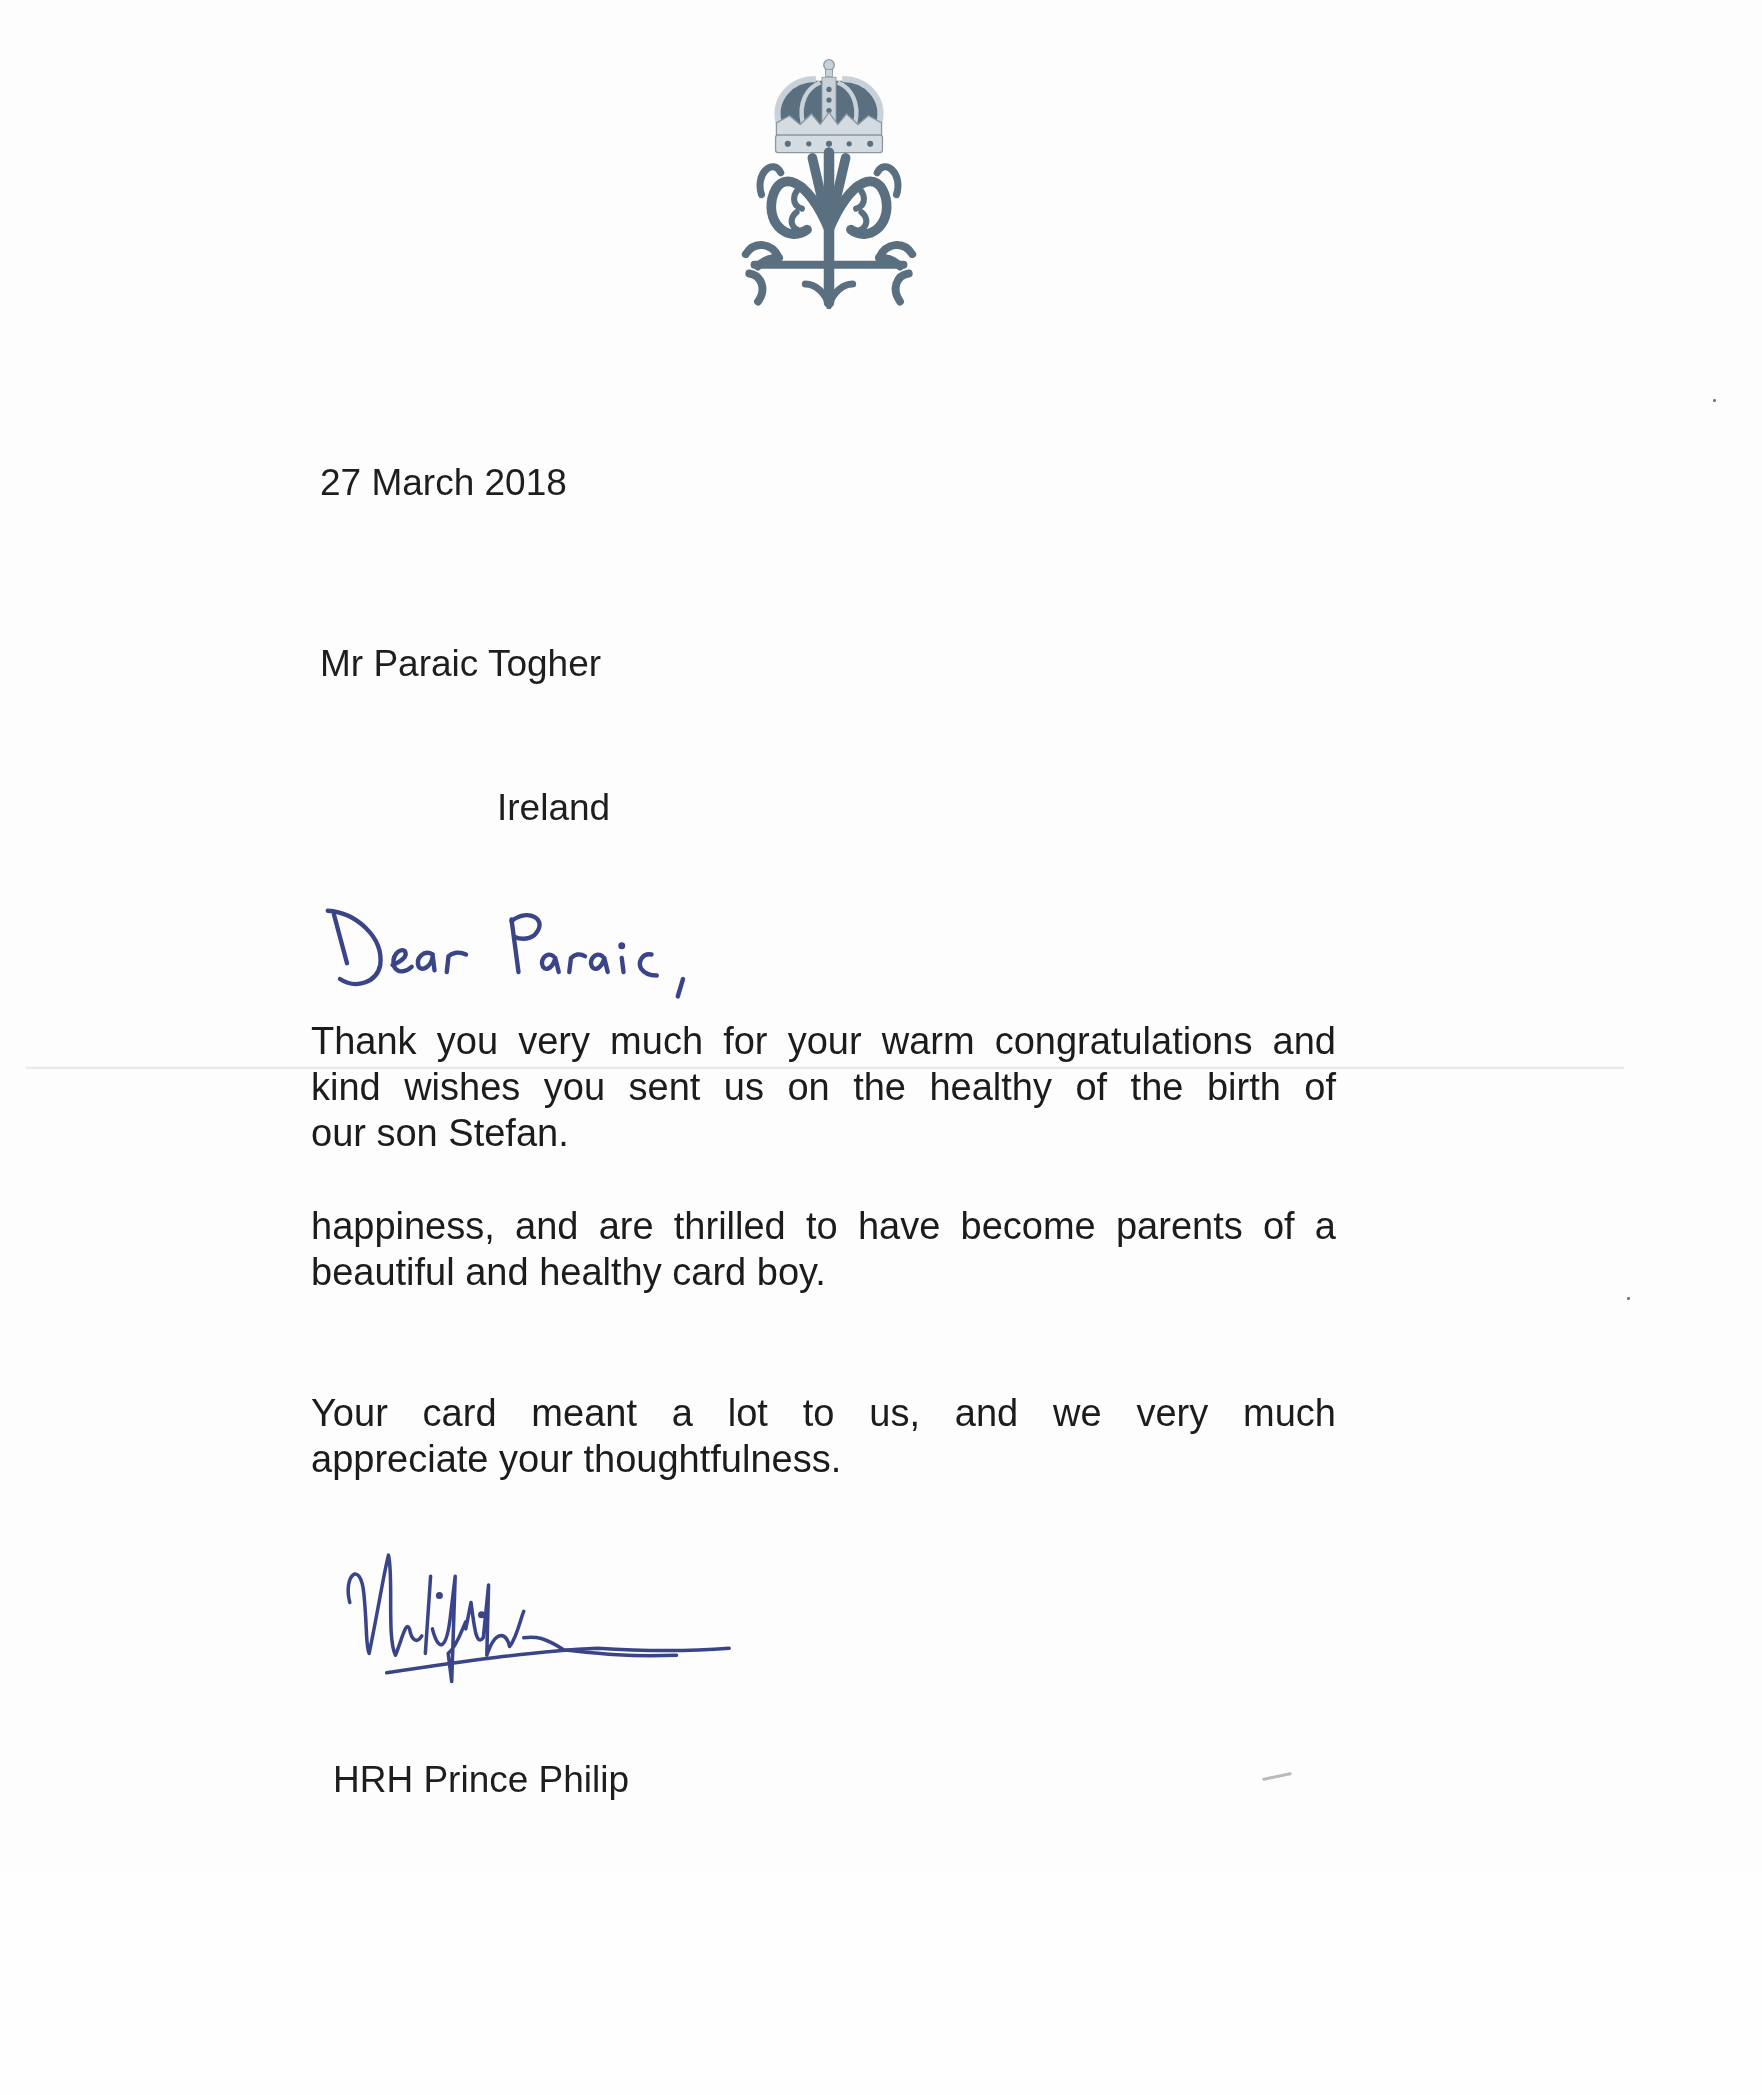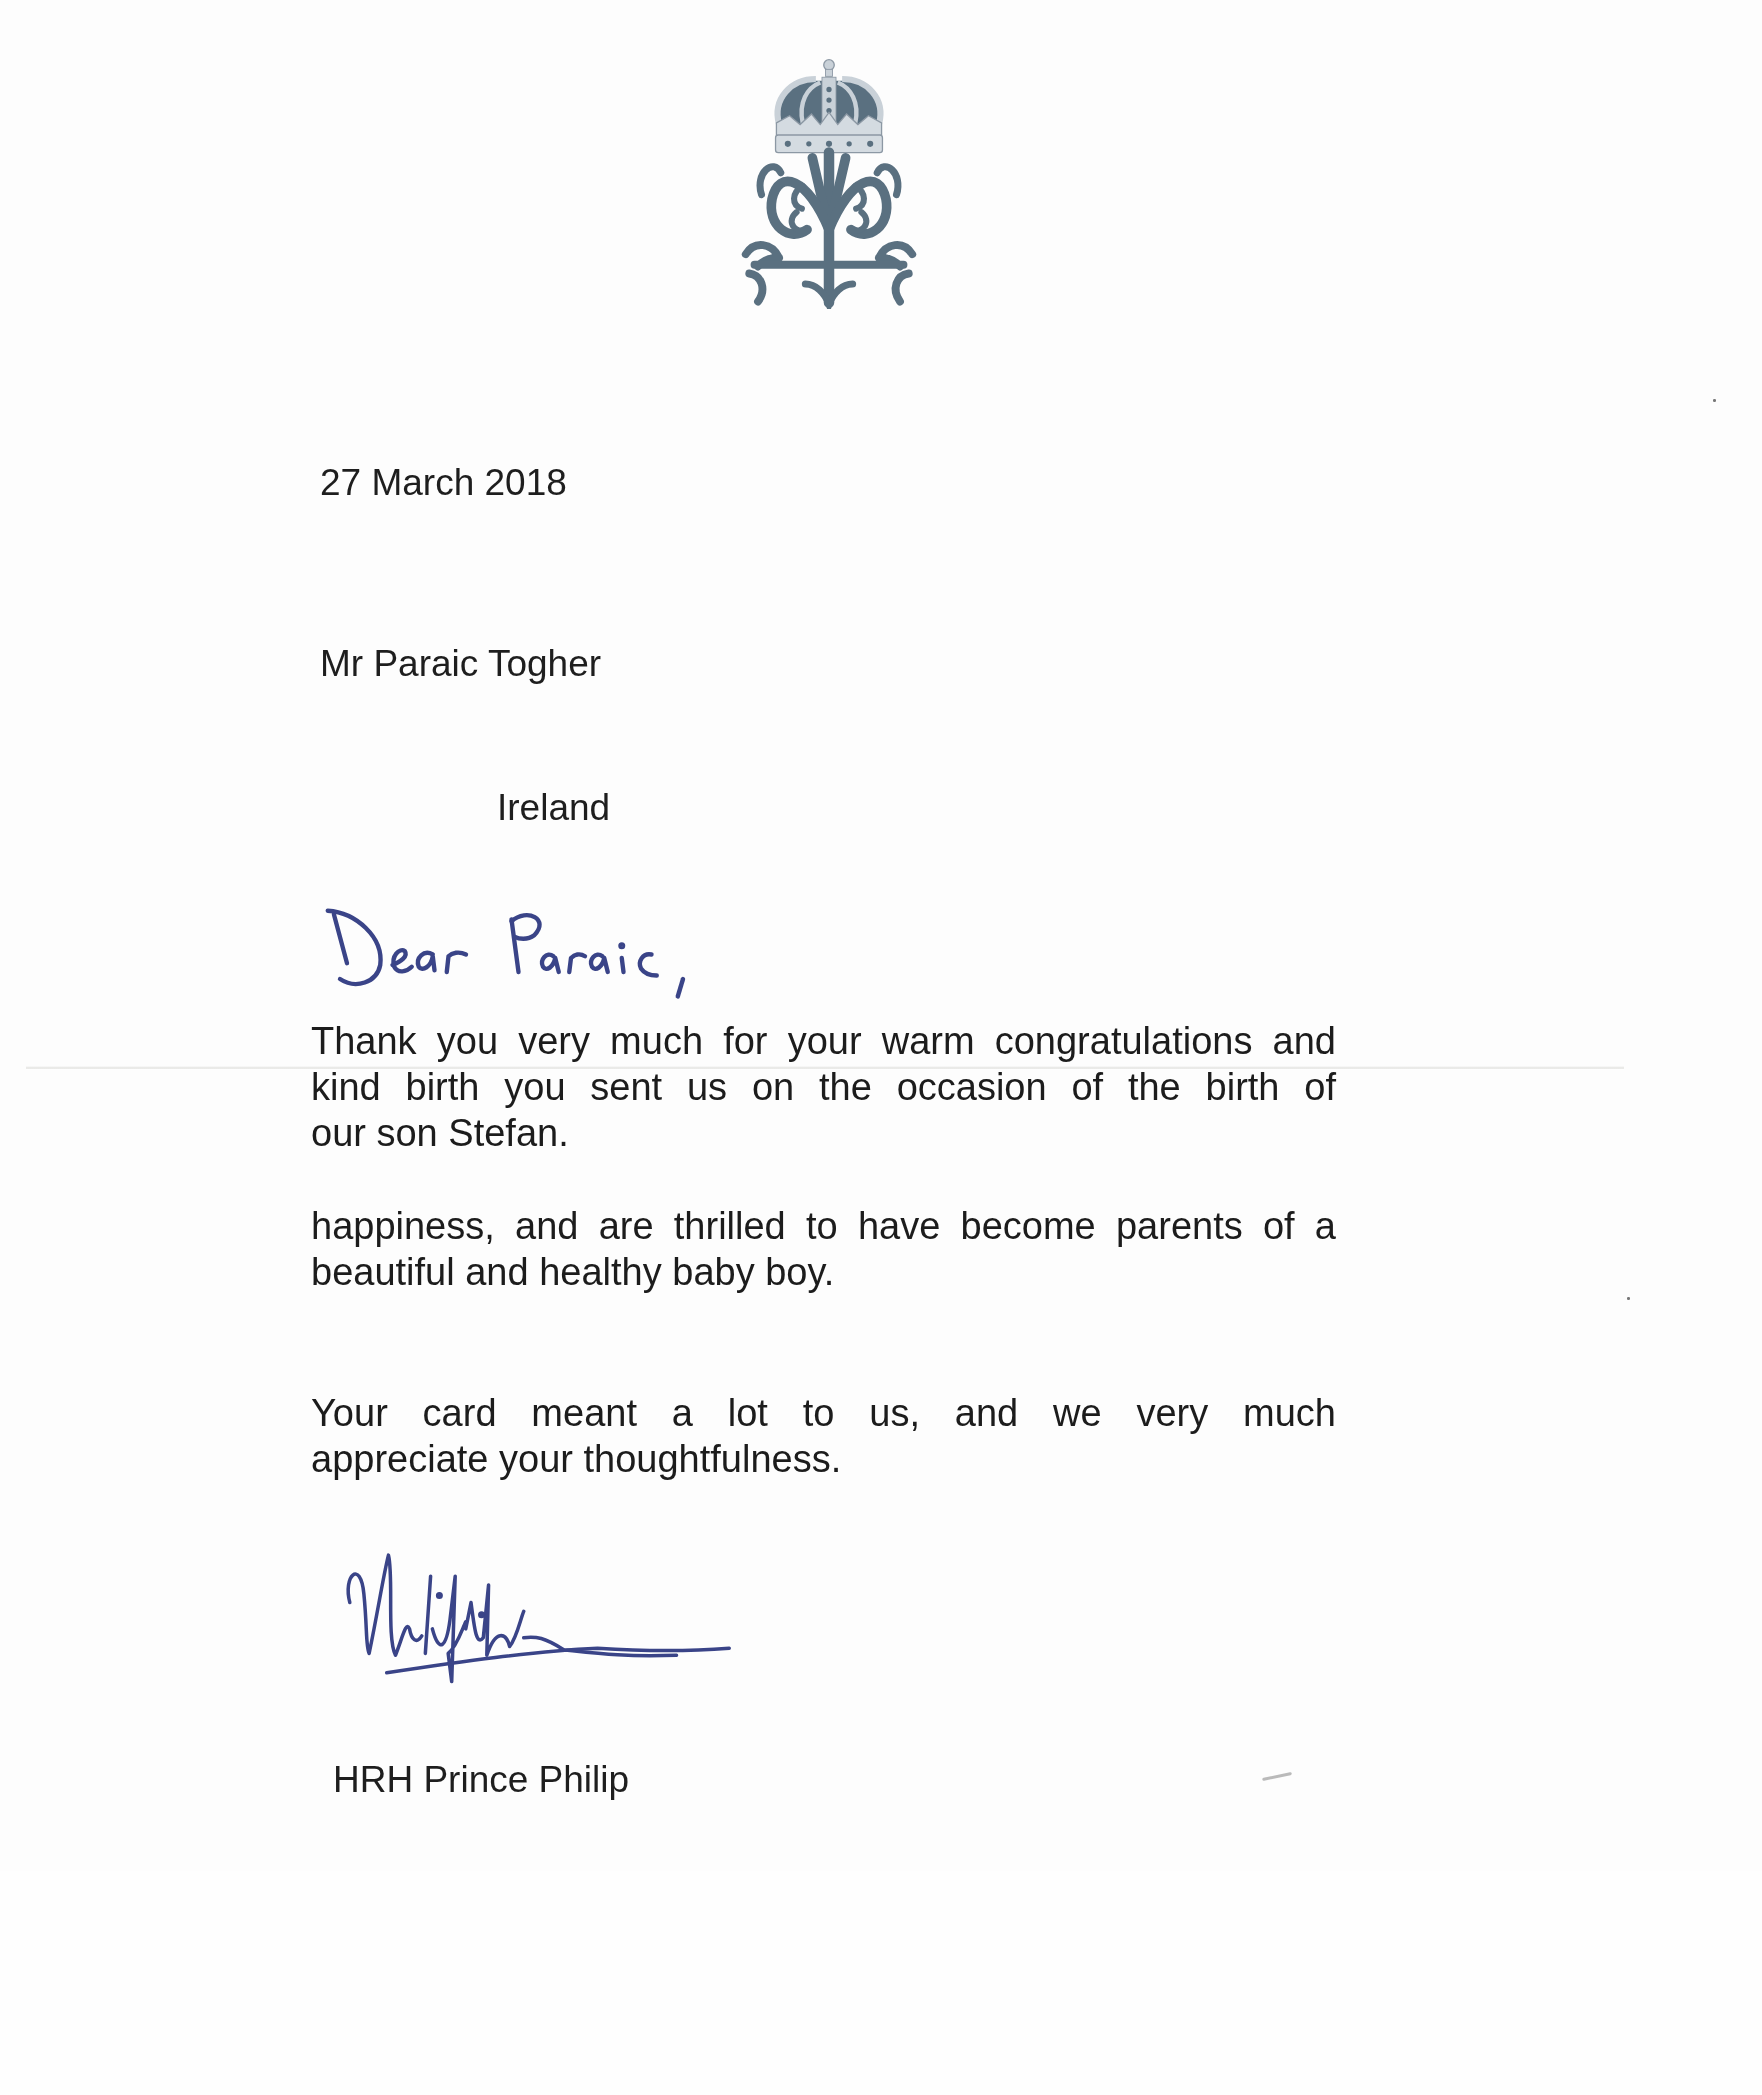--- a/index.html
+++ b/index.html
@@ -116,26 +116,26 @@
 
         <path d="M378 68 C368 66 362 76 366 84 C370 90 378 92 384 92"></path>
 
         <path d="M414 96 L408 116"></path>
       </g>
     </svg>
   </div>
 
   <div class="body-block p1">
     <span class="line">Thank you very much for your warm congratulations and</span>
-    <span class="line">kind birth you sent us on the occasion of the birth of</span>
+    <span class="line">kind wishes you sent us on the healthy of the birth of</span>
     <span class="line last">our son Stefan.</span>
   </div>
   <div class="body-block p2">
     <span class="line">happiness, and are thrilled to have become parents of a</span>
-    <span class="line last">beautiful and healthy baby boy.</span>
+    <span class="line last">beautiful and healthy card boy.</span>
   </div>
   <div class="body-block p3">
     <span class="line">Your card meant a lot to us, and we very much</span>
     <span class="line last">appreciate your thoughtfulness.</span>
   </div>
 
   <div class="signature">
     <svg width="404" height="167" viewBox="0 0 460 190">
       <g fill="none" stroke="#3a4488" stroke-width="4" stroke-linecap="round" stroke-linejoin="round">
         <path d="M18 70 C10 40 30 20 34 60 C38 100 36 120 40 128 C50 80 56 40 62 16 C68 40 60 110 70 130 C78 110 82 90 86 100 C88 112 94 118 100 108"></path>

